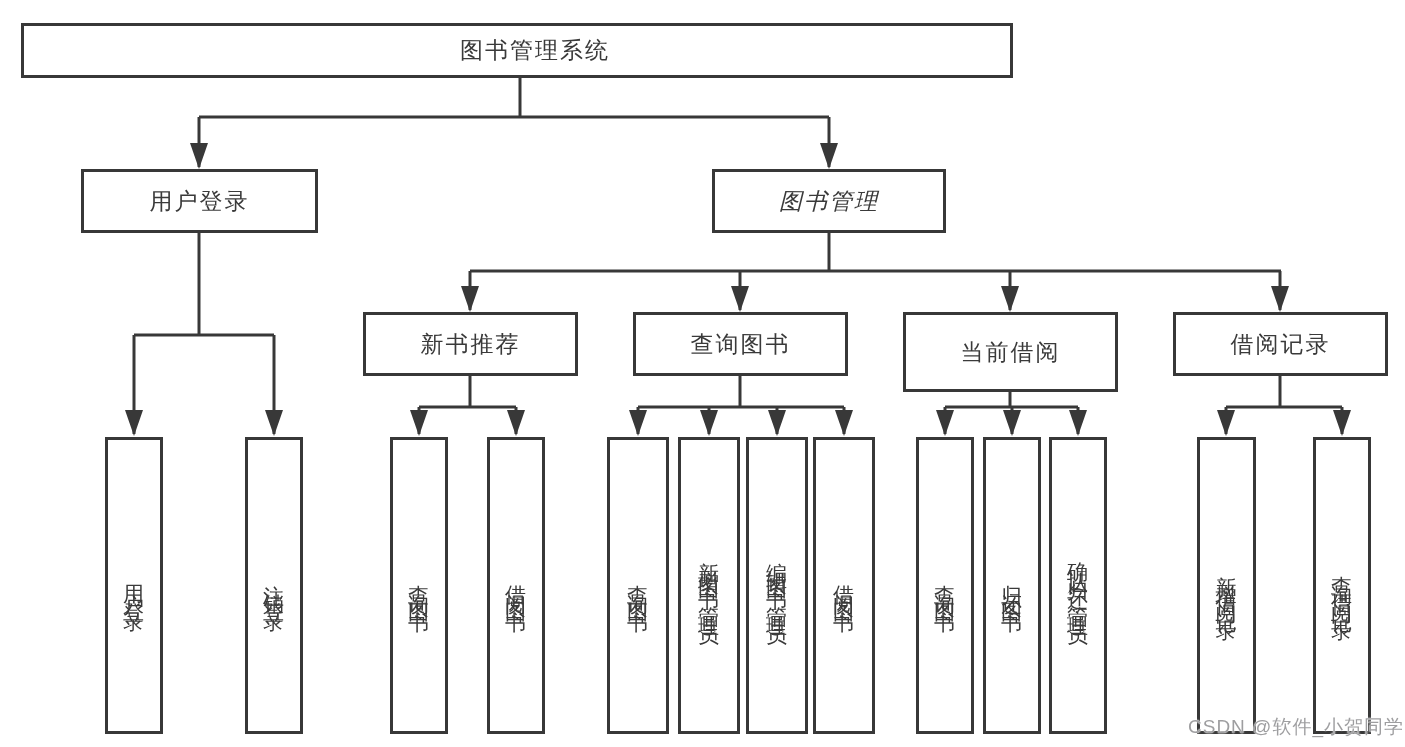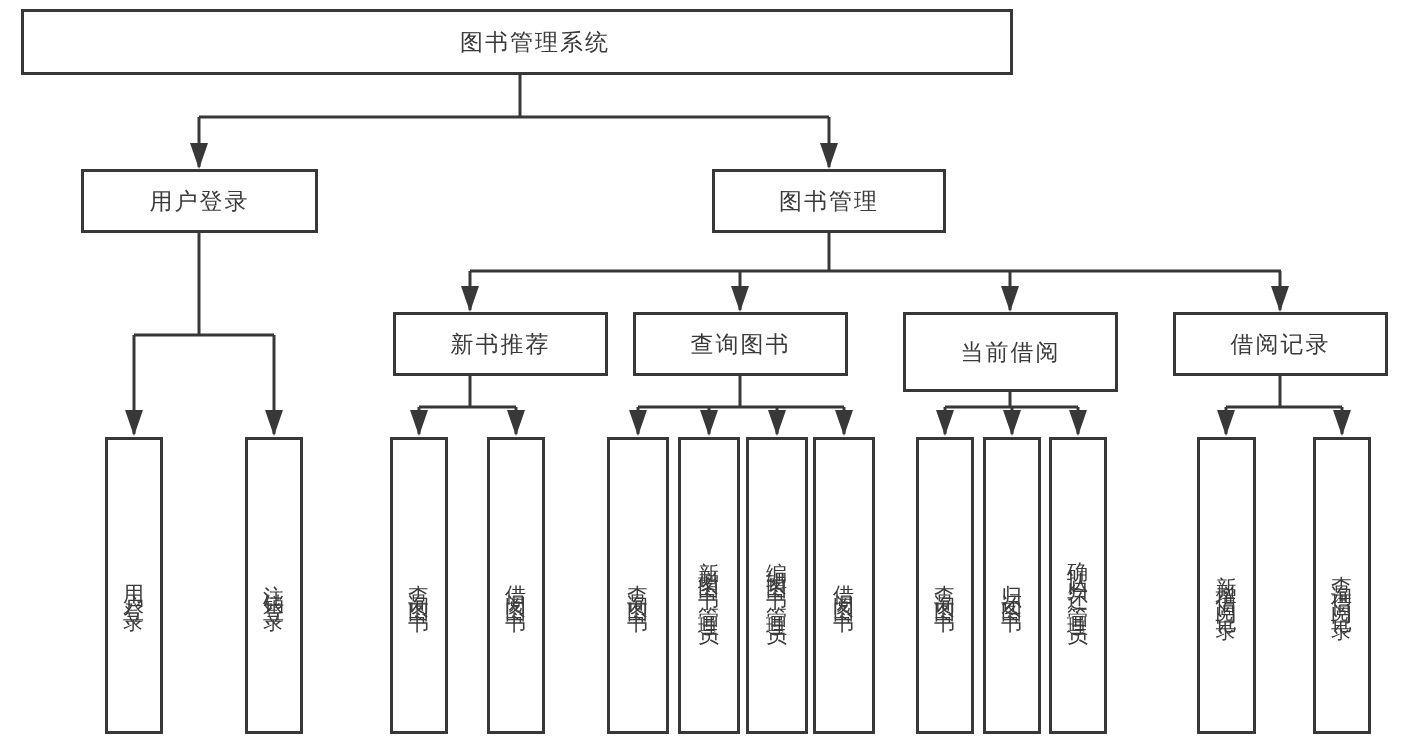--- a/index.html
+++ b/index.html
@@ -103,32 +103,32 @@
       <line x1="1012" y1="407" x2="1012" y2="434" marker-end="url(#arrow)"></line>
       <line x1="1078" y1="407" x2="1078" y2="434" marker-end="url(#arrow)"></line>
 
       <path d="M1280 376 V407"></path>
       <path d="M1226 407 H1342"></path>
       <line x1="1226" y1="407" x2="1226" y2="434" marker-end="url(#arrow)"></line>
       <line x1="1342" y1="407" x2="1342" y2="434" marker-end="url(#arrow)"></line>
     </g>
   </svg>
 
-  <div class="box h" style="left:21px; top:9px; width:992px; height:66px;padding-left:36px;">
+  <div class="box h" style="left:21px; top:23px; width:992px; height:55px;padding-left:36px;">
     <span>图书管理系统</span>
   </div>
 
   <div class="box h" style="left:81px; top:169px; width:237px; height:64px;">
     <span>用户登录</span>
   </div>
-  <div class="box h" style="left:712px; top:169px; width:234px; height:64px;">
+  <div class="box h" style="left:712px; top:169px; width:234px; height:64px;font-style:italic;">
     <span>图书管理</span>
   </div>
 
-  <div class="box h" style="left:363px; top:312px; width:215px; height:64px;margin-left:30px;">
+  <div class="box h" style="left:363px; top:312px; width:215px; height:64px;">
     <span>新书推荐</span>
   </div>
   <div class="box h" style="left:633px; top:312px; width:215px; height:64px;">
     <span>查询图书</span>
   </div>
   <div class="box h" style="left:903px; top:312px; width:215px; height:80px;">
     <span>当前借阅</span>
   </div>
   <div class="box h" style="left:1173px; top:312px; width:215px; height:64px;">
     <span>借阅记录</span>
@@ -171,14 +171,15 @@
     <span class="vtext">确认归还（管理员）</span>
   </div>
 
   <div class="box v" style="left:1197px; top:437px; width:59px; height:297px;">
     <span class="vtext">新增借阅记录</span>
   </div>
   <div class="box v" style="left:1313px; top:437px; width:58px; height:297px;">
     <span class="vtext">查询借阅记录</span>
   </div>
 
+  <div class="watermark">CSDN @软件_小贺同学</div>
 
 </div>
 
 </body></html>

